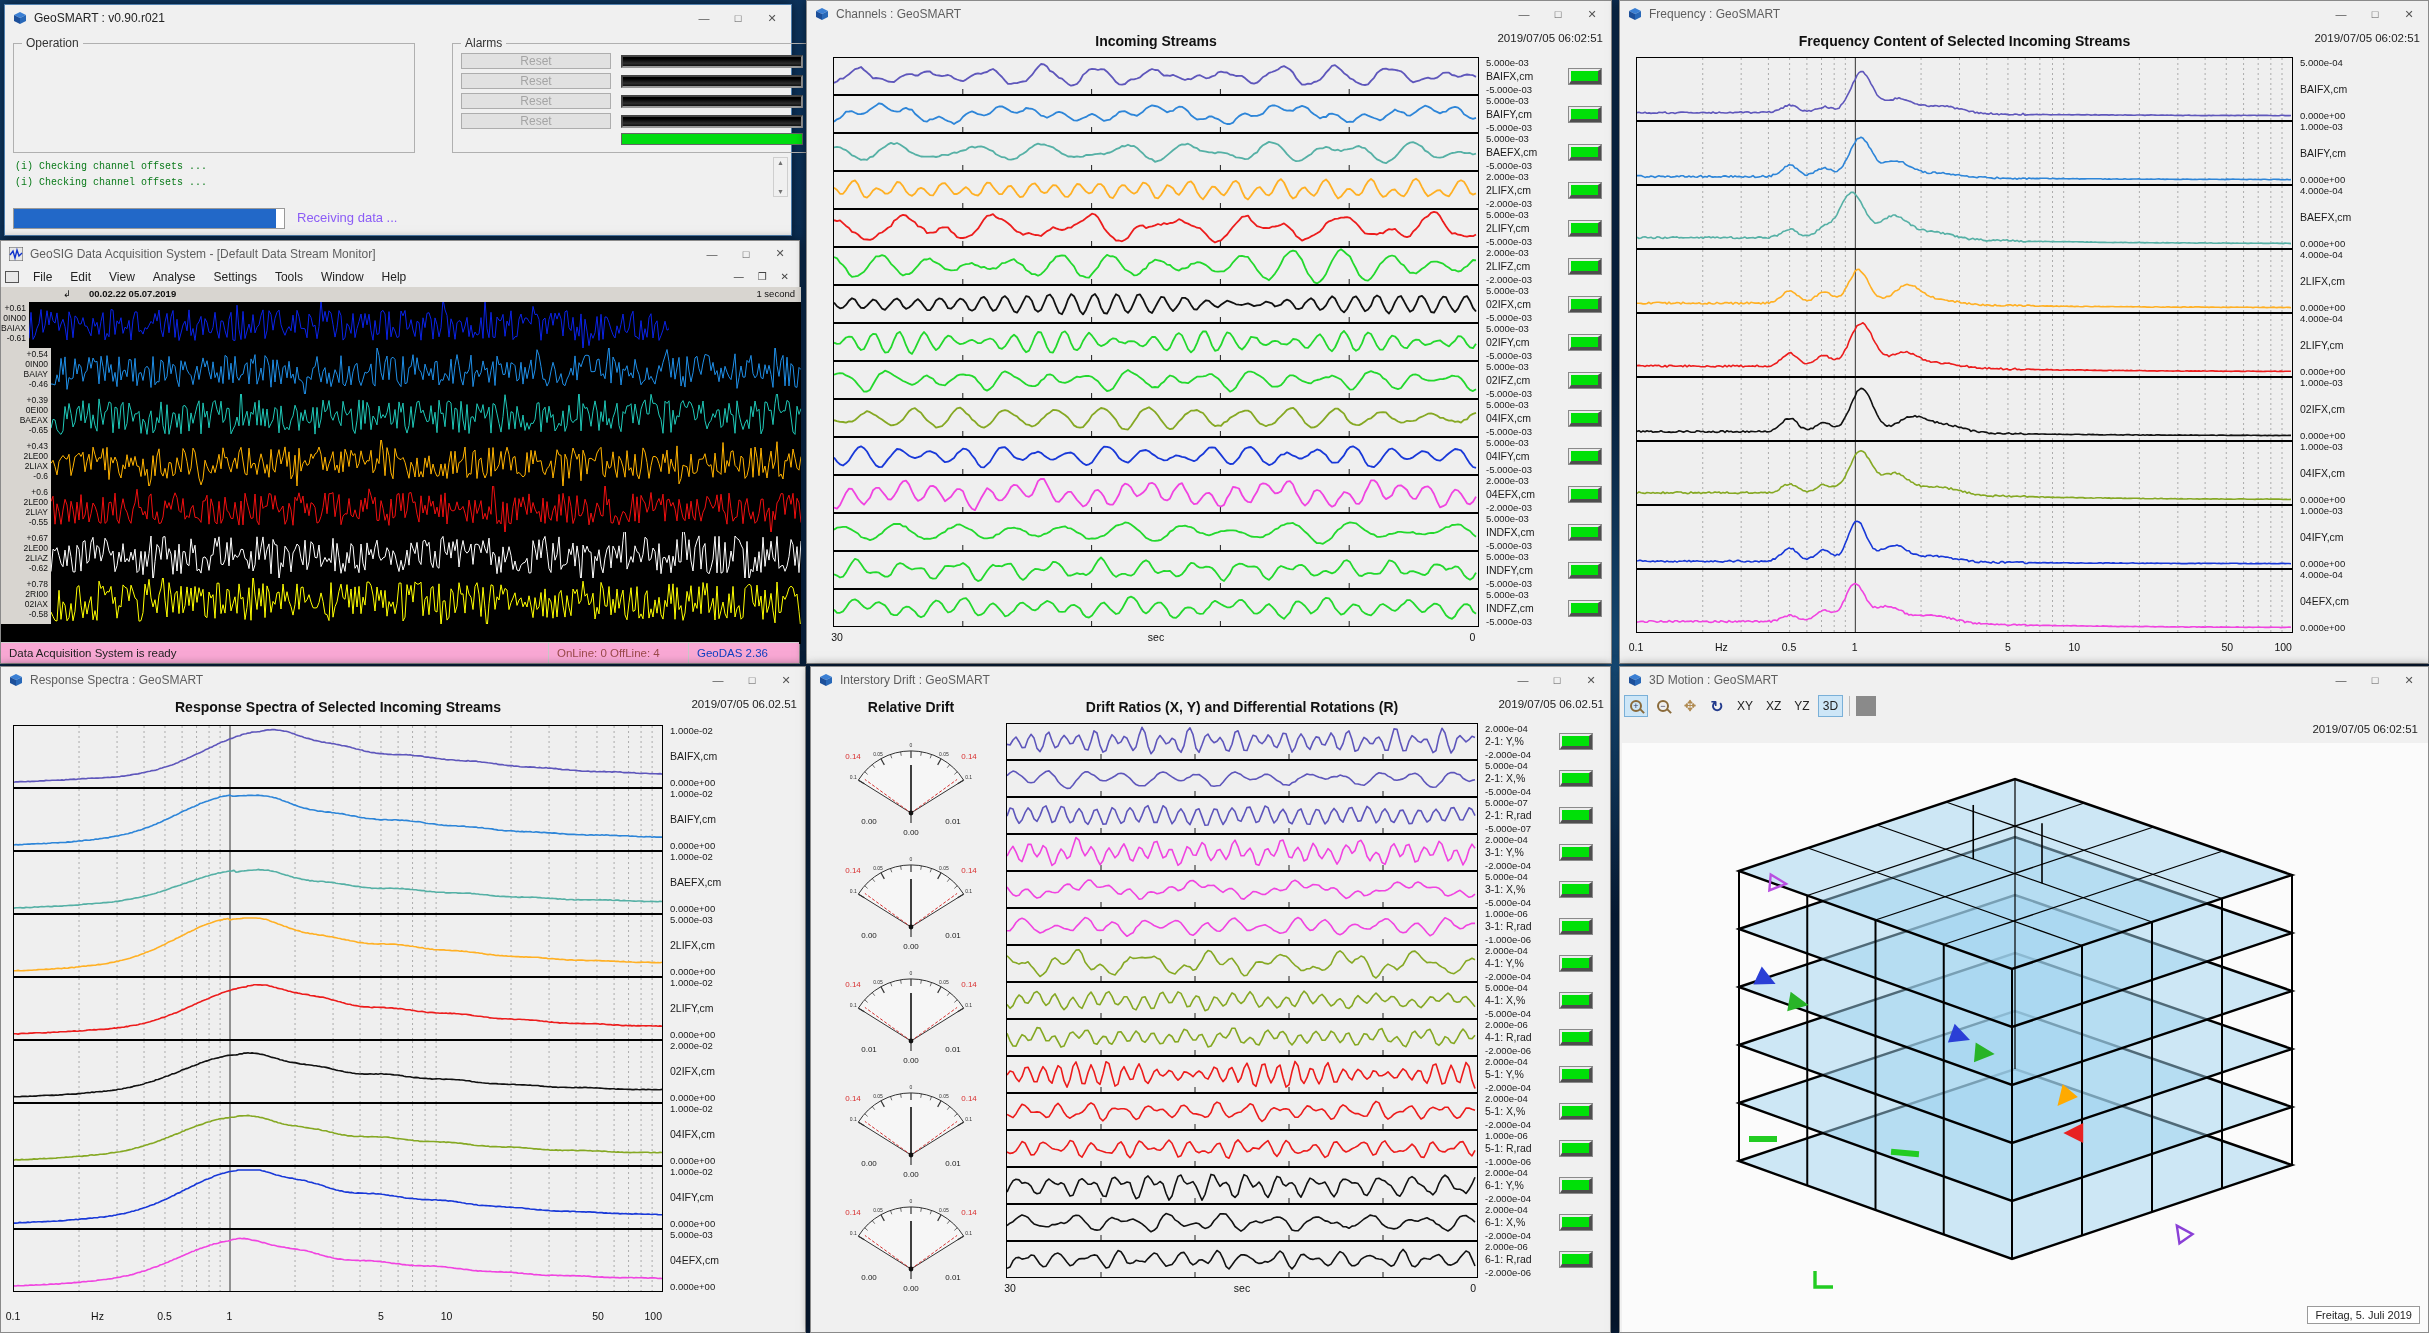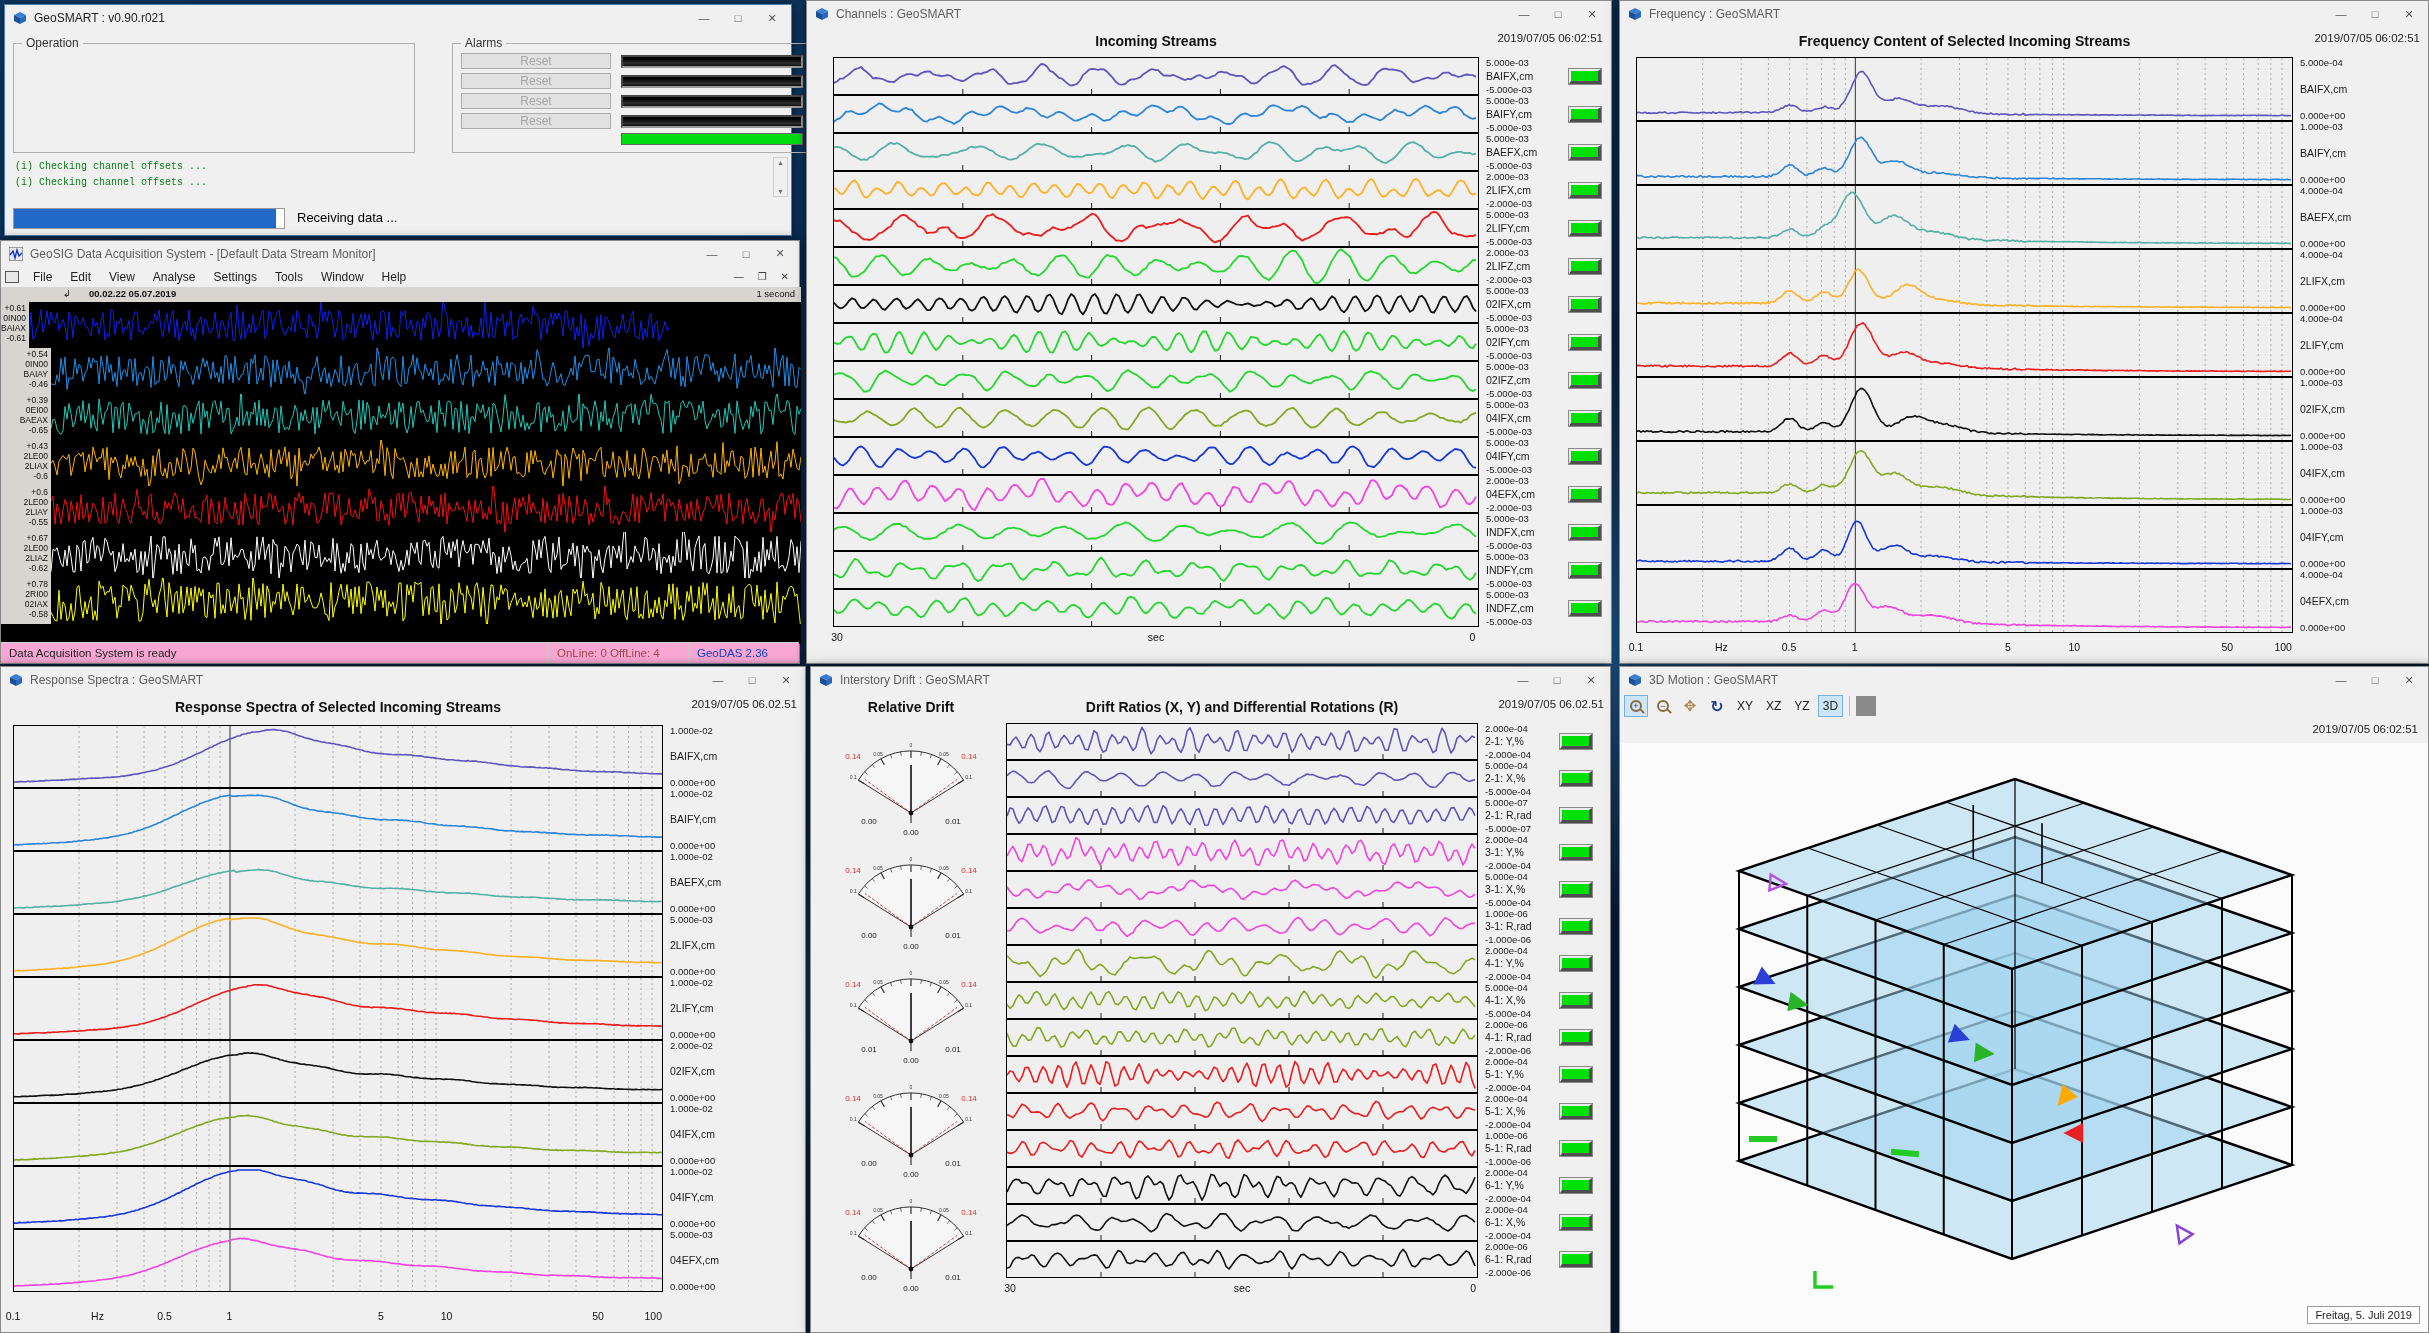--- a/index.html
+++ b/index.html
@@ -110,21 +110,21 @@
       <div>(i) Checking channel offsets ...</div>
       <div>(i) Checking channel offsets ...</div>
     </div>
   <div class="scrollbar" style="left:768px;top:152px;height:40px;">
     <span>▲</span>
     <span>▼</span>
   </div>
   <div style="position:absolute;left:8px;top:203px;width:272px;height:21px;border:1px solid #999;background:#fff;">
     <div id="recv-fill" style="width: 97%; height: 100%; background: rgb(34, 104, 200);"></div>
   </div>
-  <div style="position:absolute;left:292px;top:205px;font-size:13px;color:#000000;">Receiving data ...</div>
+  <div style="position:absolute;left:292px;top:205px;font-size:13px;color:#8b5cf6;">Receiving data ...</div>
 </div>
 
 <div class="window" id="win-das" style="left:0px;top:240px;width:800px;height:424px;border-color:#8a8a8a;">
   <div class="titlebar" style="height:25px;">
     <svg class="cube" viewBox="0 0 14 14">
         <rect x="0" y="0" width="14" height="14" fill="#e8e8e8" stroke="#555"></rect>
         <polyline points="1,8 4,4 6,11 8,3 10,9 13,6" fill="none" stroke="#1133cc" stroke-width="1.4"></polyline>
       </svg>
     <span class="ttext">GeoSIG Data Acquisition System - [Default Data Stream Monitor]</span>
     <span class="wbtns">

